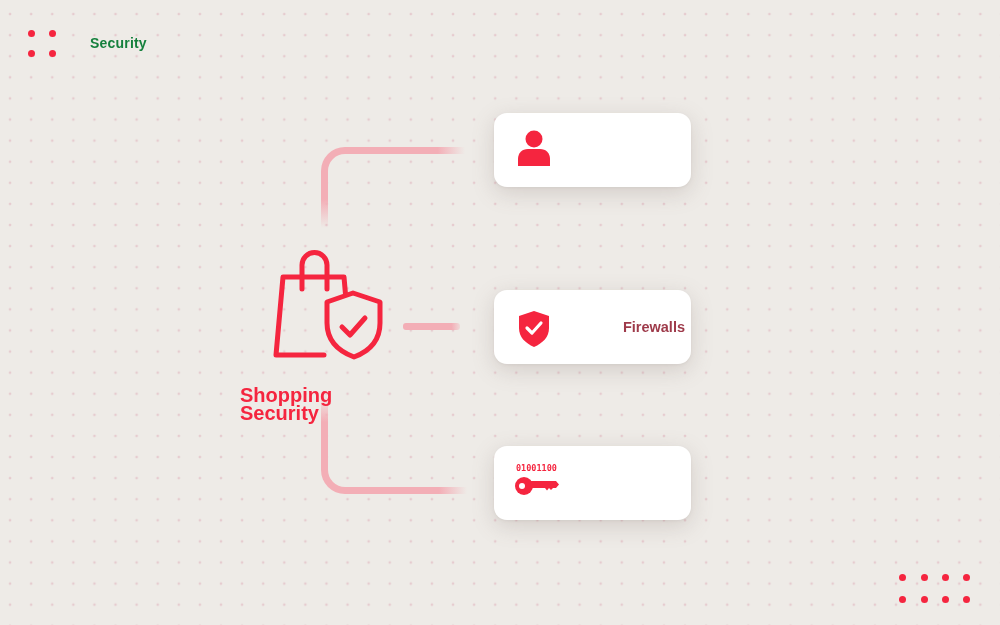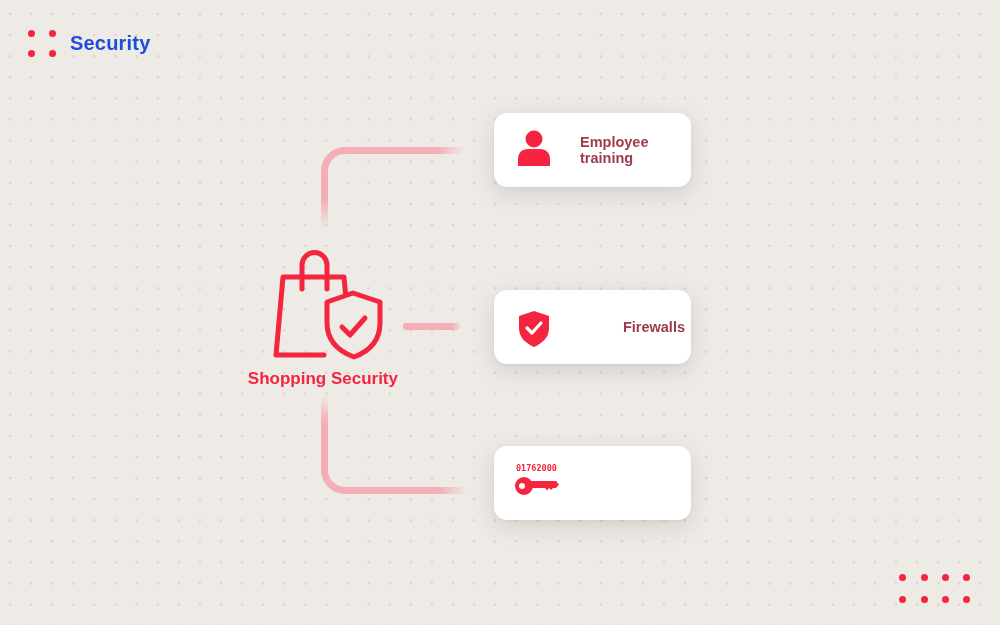--- a/index.html
+++ b/index.html
@@ -14,22 +14,22 @@
     }
     .abs { position: absolute; }
 
     
     .logo-dots { left: 24px; top: 26px; width: 36px; height: 34px; }
     .logo-dots span {
       position: absolute; width: 7px; height: 7px; border-radius: 50%;
       background: #F5253F;
     }
     .title {
-      left: 70px; top: 29px; font-size: 20px; font-weight: bold;
-      color: #1d4ed8; letter-spacing: 0.2px; line-height: 28px;
+      left: 90px; top: 29px; font-size: 14px; font-weight: bold;
+      color: #15803d; letter-spacing: 0.2px; line-height: 28px;
     }
     .conn-top-arc {
       left: 321px; top: 147px; width: 40px; height: 40px;
       border-left: 7px solid #F3AEB6; border-top: 7px solid #F3AEB6;
       border-top-left-radius: 24px; background: transparent;
     }
     .conn-top-h {
       left: 355px; top: 147px; width: 110px; height: 7px;
       background: linear-gradient(to right, #F3AEB6 75%, rgba(243,174,182,0));
     }
@@ -51,22 +51,22 @@
       border-bottom-left-radius: 24px; background: transparent;
     }
     .conn-bot-h {
       left: 355px; top: 487px; width: 112px; height: 7px;
       background: linear-gradient(to right, #F3AEB6 75%, rgba(243,174,182,0));
     }
 
     
     .hub-icon { left: 268px; top: 245px; width: 120px; height: 118px; }
     .hub-label {
-      left: 240px; top: 370px; width: 158px; text-align: right;
-      font-size: 17px; font-weight: bold; color: #F5253F; line-height: 18px;
+      left: 240px; top: 386px; width: 158px; text-align: left;
+      font-size: 20px; font-weight: bold; color: #F5253F; line-height: 18px;
     }
 
     
     .card {
       position: absolute; left: 494px; width: 197px; height: 74px;
       background: #FFFFFF; border-radius: 13px;
       box-shadow: 0 6px 22px rgba(120, 100, 95, 0.22), 0 1px 3px rgba(120,100,95,0.08);
     }
     .card-icon { position: absolute; left: 18px; top: 0; width: 48px; height: 74px; }
     .card-label {
@@ -121,36 +121,34 @@
 </div>
 <div class="abs hub-label">Shopping Security</div>
 
 <div class="card" style="top:113px;">
   <div class="card-icon">
     <svg width="48" height="74" viewBox="0 0 48 74">
       <circle cx="22" cy="26" r="8.5" fill="#F5253F"></circle>
       <path d="M6 53 V46 C6 40 10 36 16 36 H28 C34 36 38 40 38 46 V53 Z" fill="#F5253F"></path>
     </svg>
   </div>
-  <div class="card-label">Employee
-training</div>
 </div>
 
 <div class="card" style="top:290px;text-align:right;">
   <div class="card-icon">
     <svg width="48" height="74" viewBox="0 0 48 74">
       <path d="M22 21 L7 26 V38 C7 47 13 53 22 57 C31 53 37 47 37 38 V26 Z" fill="#F5253F"></path>
       <path d="M15 38 L20 43 L29 33" fill="none" stroke="#FFFFFF" stroke-width="3.2" stroke-linecap="round" stroke-linejoin="round"></path>
     </svg>
   </div>
   <div class="card-label">Firewalls</div>
 </div>
 
 <div class="card" style="top:446px;">
-  <div class="binary">01762000</div>
+  <div class="binary">01001100</div>
   <div class="card-icon">
     <svg width="48" height="74" viewBox="0 0 48 74">
       <circle cx="12" cy="40" r="9" fill="#F5253F"></circle>
       <circle cx="10" cy="40" r="3" fill="#FFFFFF"></circle>
       <path d="M19 35 H44 L47 38.5 L44 42 H41 L39 44 L37 42 L35 44.5 L33 42 H19 Z" fill="#F5253F"></path>
     </svg>
   </div>
 </div>
 
 <div class="abs corner-dots">

